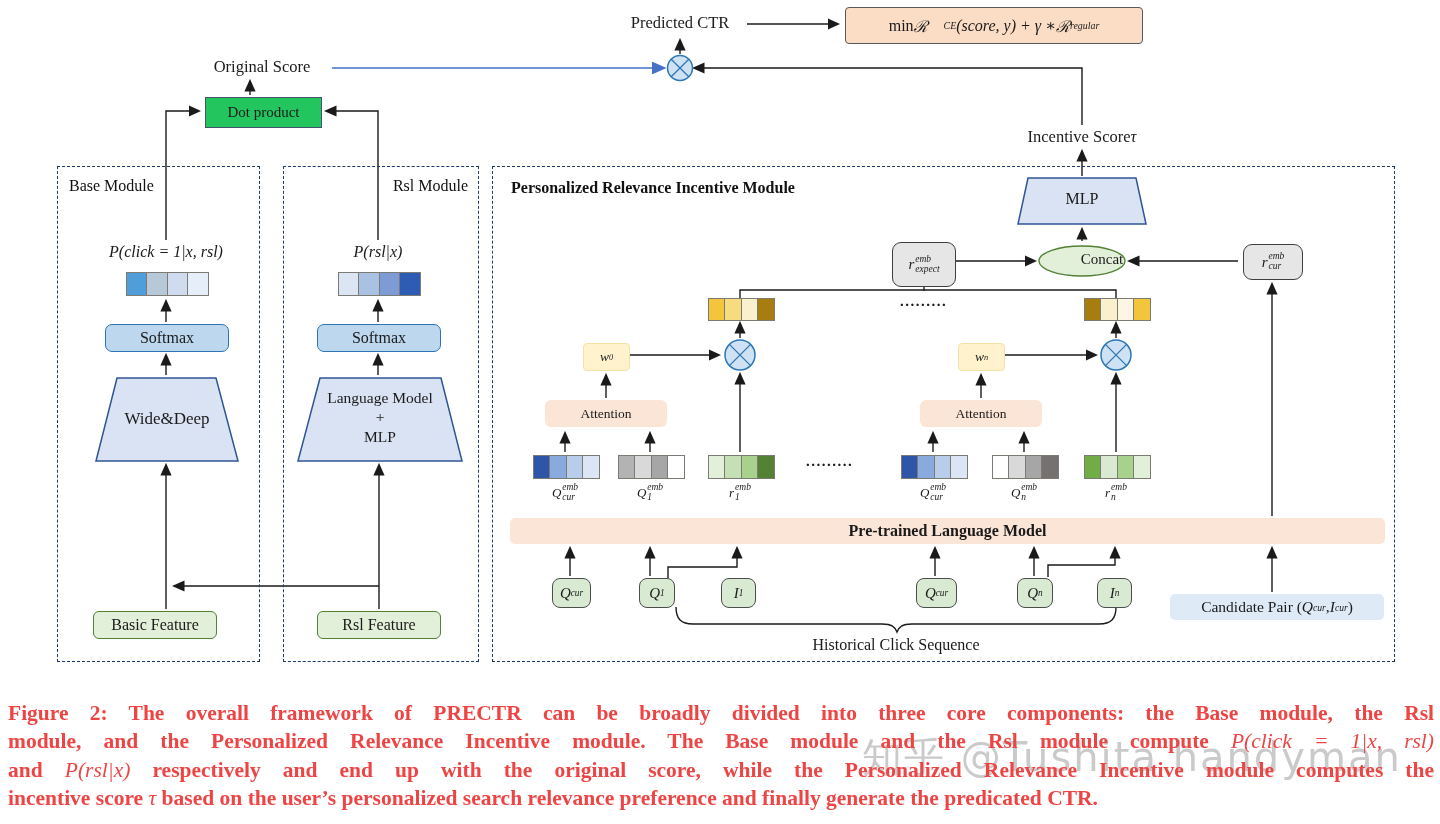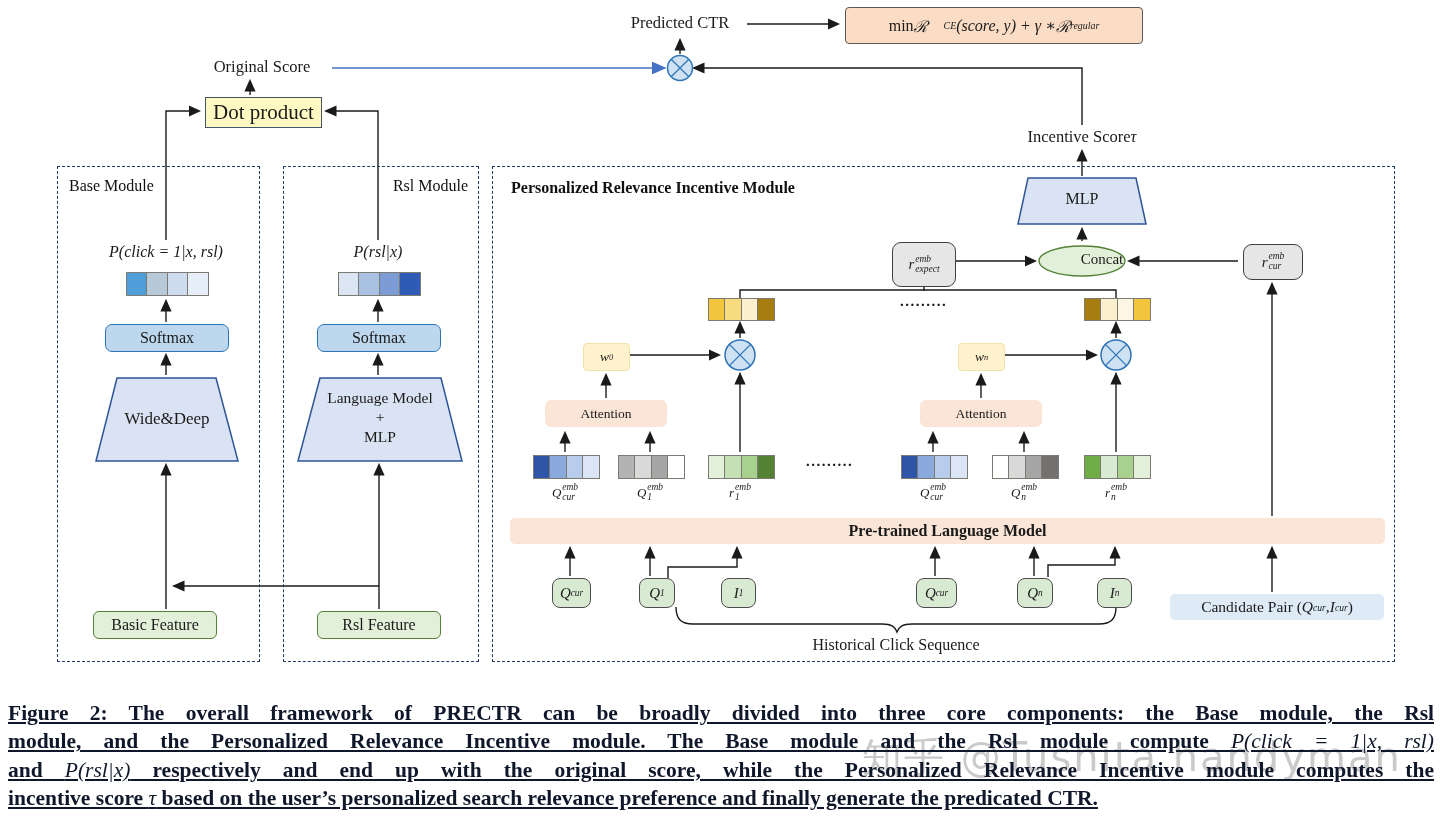--- a/index.html
+++ b/index.html
@@ -15,35 +15,35 @@
   .module-title{position:absolute;font-size:16px;color:#111;}
   
   .softmax{background:#bdd7ee;border:1.4px solid #2e75b6;border-radius:7px;font-size:16px;}
   .feature{background:#e2efd9;border:1.4px solid #538135;border-radius:6px;font-size:16px;}
   .token{background:#d9ead3;border:1.3px solid #4d4d4d;border-radius:8px;font-size:15px;font-style:italic;}
   .peach{background:#fbe5d6;border-radius:6px;}
   .formula{background:#fbddc5;border:1.4px solid #595959;border-radius:4px;font-size:16px;}
   .graybox{background:#e7e6e6;border:1.4px solid #3f3f3f;border-radius:9px;font-size:15px;}
   .wbox{background:#fff2cc;border:1px solid #f2e2a8;border-radius:4px;font-size:13.5px;}
   .bluebar{background:#deeaf6;border-radius:5px;font-size:15.5px;}
-  .whitebox{background:#fef9c3;border:1.4px solid #44546a;font-size:21px;}
+  .whitebox{background:#22c55e;border:1.4px solid #44546a;font-size:15px;}
   
   .embed{display:inline-flex;z-index:2;}
   .embed .cell{width:16px;height:22px;border:1.6px solid #7b7b73;margin-left:-1.6px;}
   .embed .cell:first-child{margin-left:0;}
   .embed.lg .cell{width:20px;height:22px;}
   .embed.wt .cell{height:21px;}
   
   sub,sup{font-size:0.62em;font-style:italic;}
   .stack{display:inline-flex;flex-direction:column;align-items:flex-start;font-size:9.5px;
          line-height:1.05;font-style:italic;vertical-align:-0.55em;margin-left:1px;}
   .dots{font-size:15px;font-weight:bold;letter-spacing:1.5px;z-index:2;}
   .emb-label{font-size:13px;z-index:2;}
   
-  .caption{font-size:21.5px;font-weight:700;line-height:28.4px;z-index:3;color:#0f172a;text-decoration:underline;}
+  .caption{font-size:21.5px;font-weight:700;line-height:28.4px;z-index:3;color:#ef4444;}
   .caption .line{text-align:justify;text-align-last:justify;}
   .caption .line:last-child{text-align-last:left;}
   .caption i{font-weight:400;}
   .watermark{z-index:2;font-family:"DejaVu Sans","Liberation Sans",sans-serif;
              font-size:40px;color:#bdbdbd;opacity:0.8;letter-spacing:2px;white-space:nowrap;}
 </style>
 </head>
 <body>
 
 <div class="page">

